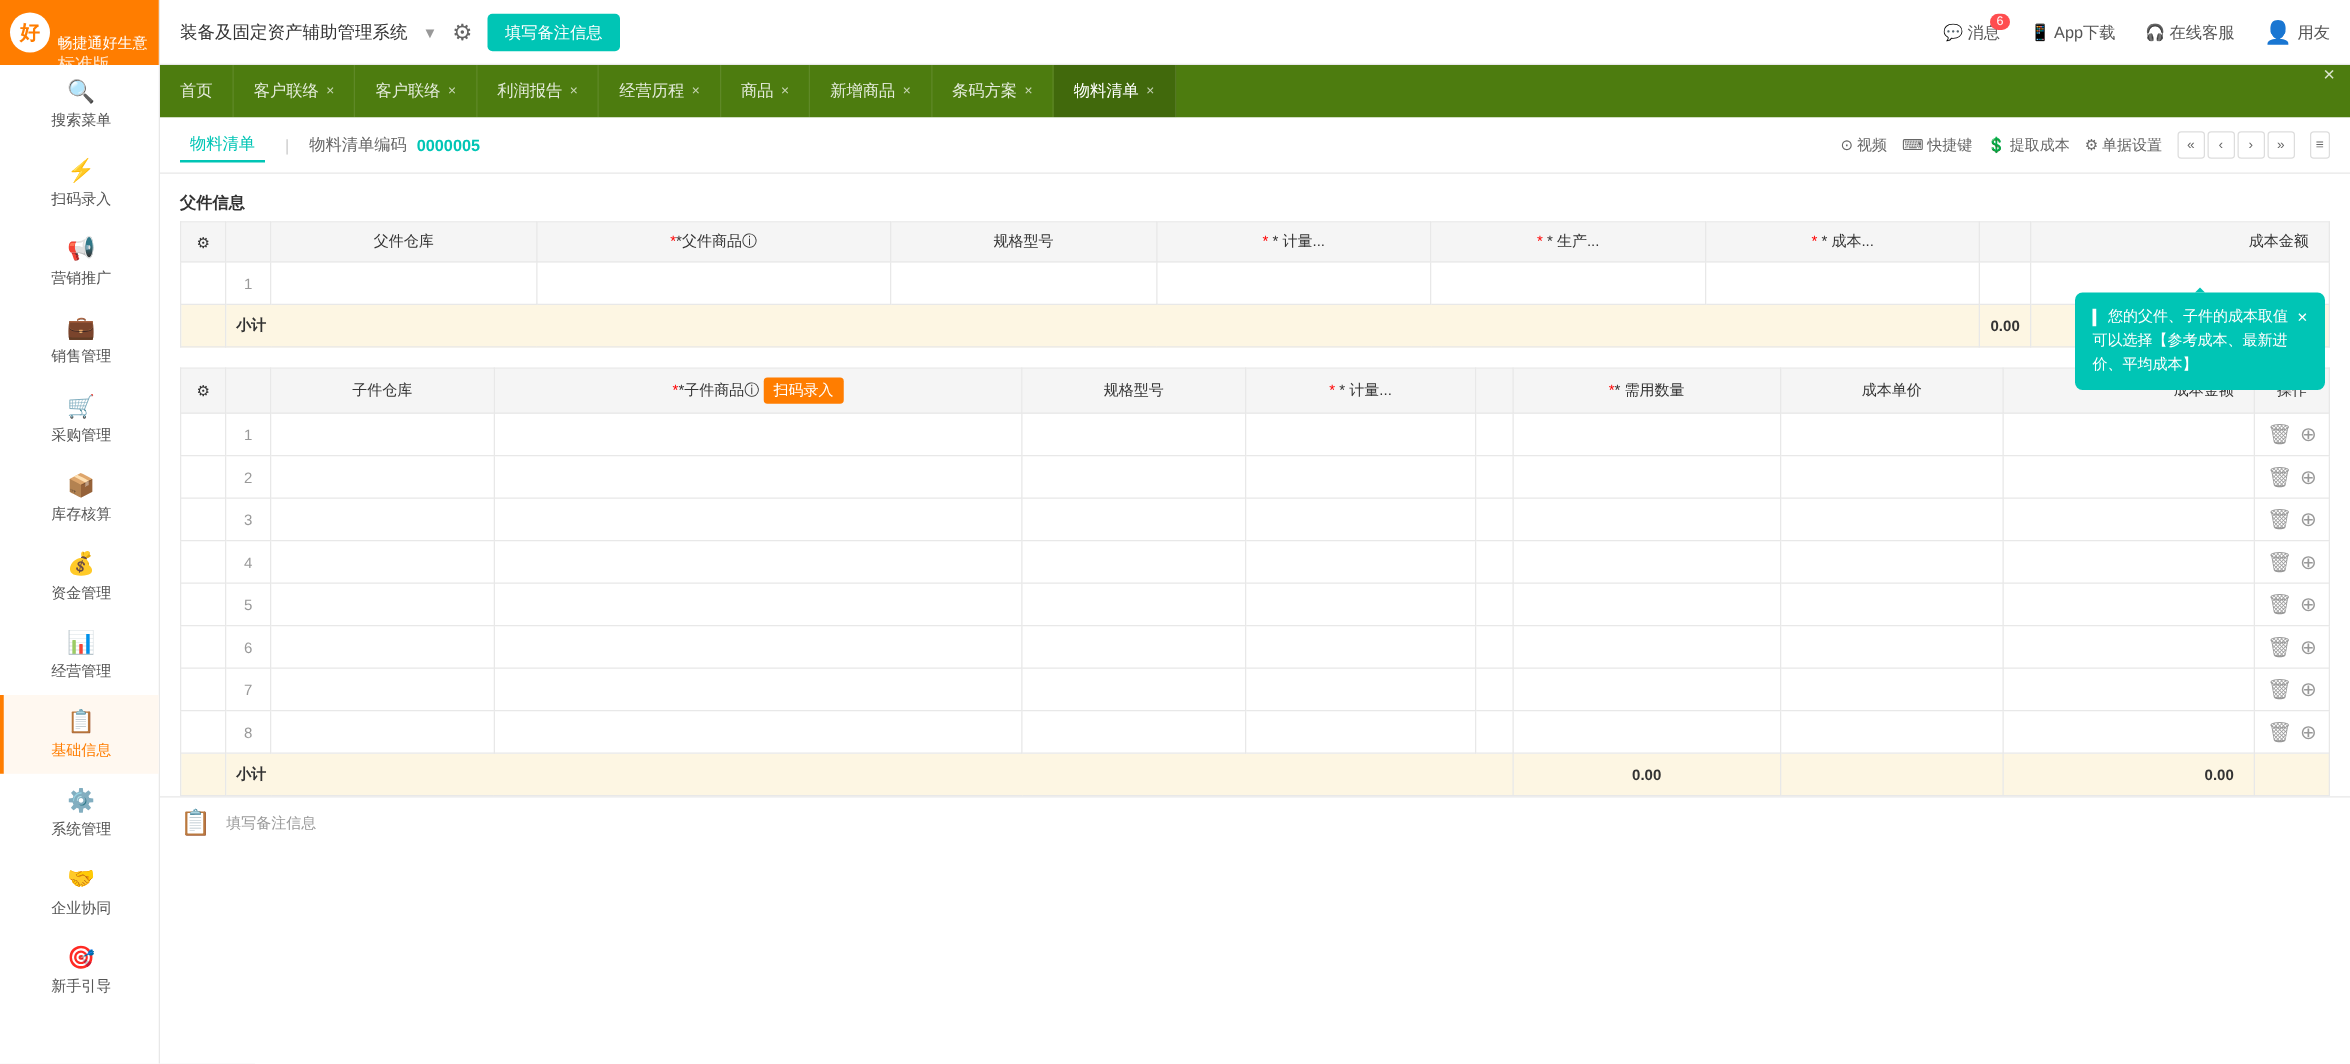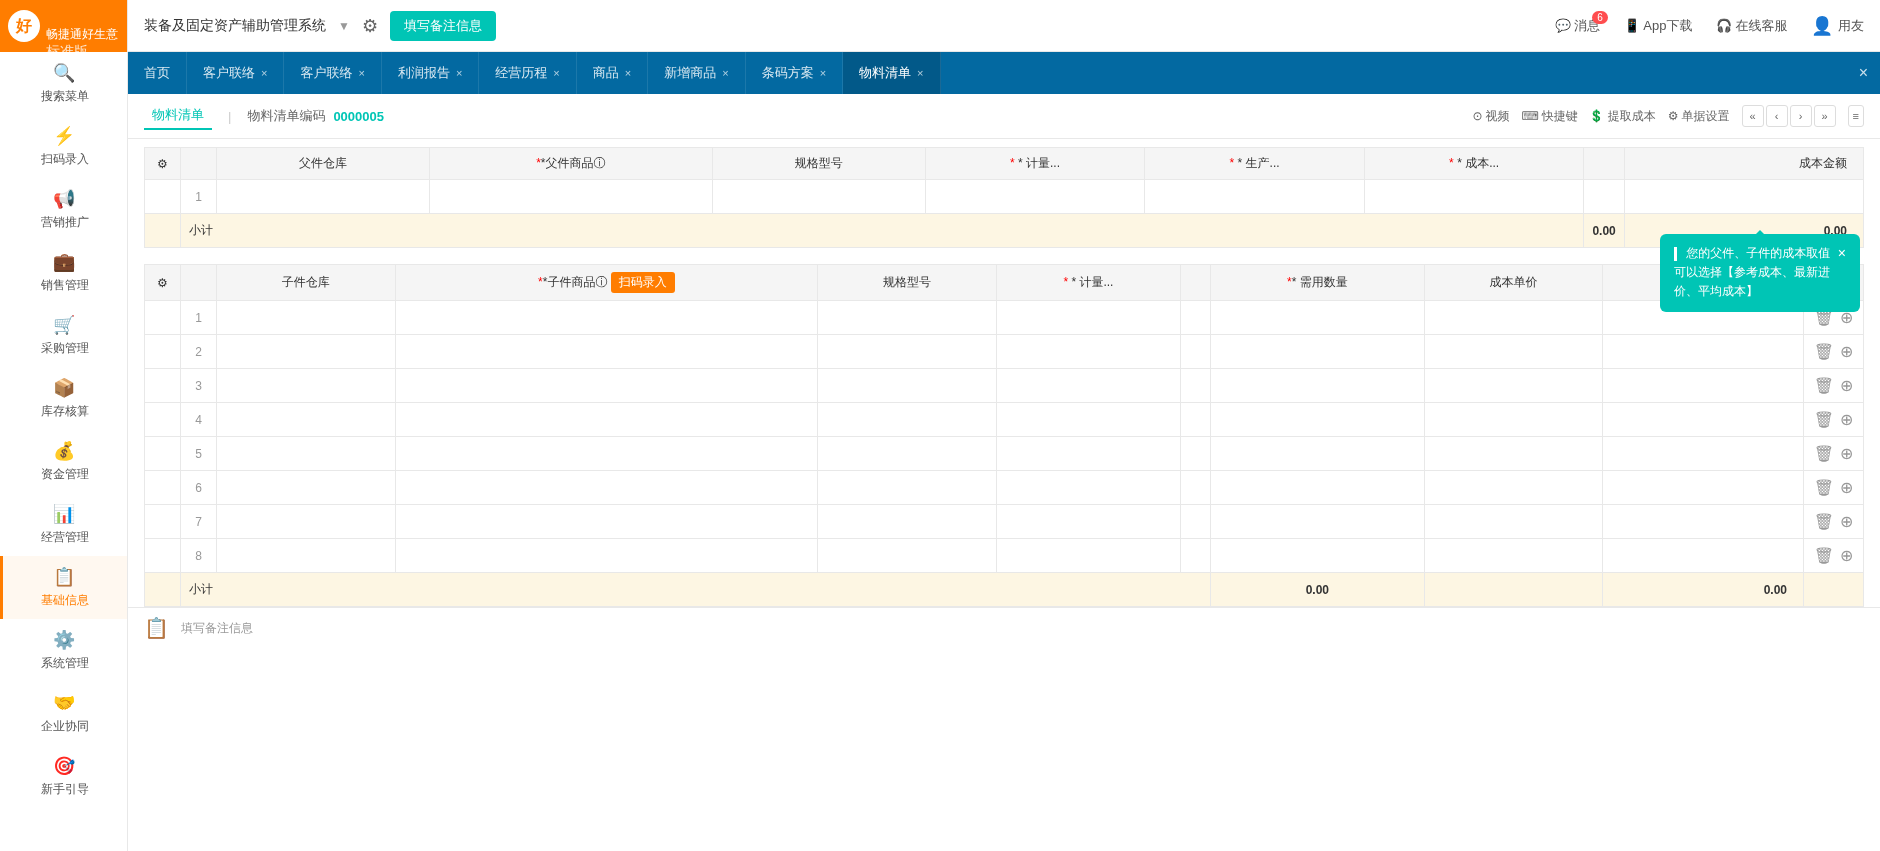--- a/index.html
+++ b/index.html
@@ -104,23 +104,22 @@
       border-radius: 8px;
       font-size: 10px;
       padding: 1px 4px;
       min-width: 16px;
       text-align: center;
     }
     .topbar-user { display: flex; align-items: center; gap: 4px; cursor: pointer; color: #555; }
 
     
     .nav-tabs {
-      background: #0369a1;
-      display: flex;
-      align-items: center;
+      background: #4d7c0f;
+      display: flex;
       flex-shrink: 0;
       overflow: hidden;
     }
     .nav-tab {
       padding: 12px 16px;
       color: rgba(255,255,255,0.85);
       cursor: pointer;
       white-space: nowrap;
       font-size: 13px;
       display: flex;
@@ -201,21 +200,21 @@
     }
     .data-table td {
       border: 1px solid #e8e8e8;
       padding: 6px 8px;
       color: #333;
       text-align: center;
       height: 34px;
     }
     .data-table tr.subtotal td {
       background: #fdf6e3;
-      font-weight: 400;
+      font-weight: 700;
     }
     .data-table .row-num { color: #999; width: 30px; }
     .required-star { color: #f00; }
     .col-gear { width: 36px; }
     .col-rownum { width: 36px; }
 
     .scan-btn {
       background: #ff7d00;
       color: #fff;
       border: none;
@@ -458,20 +457,21 @@
           <div class="nav-arrow">«</div>
           <div class="nav-arrow">‹</div>
           <div class="nav-arrow">›</div>
           <div class="nav-arrow">»</div>
         </div>
         <div class="nav-arrow" style="width:auto;padding:0 4px;">≡</div>
       </div>
     </div>
 
     <div class="section">
+      <div class="section-title">父件信息</div>
       <table class="data-table">
         <thead>
           <tr>
             <th class="col-gear">⚙</th>
             <th class="col-rownum"></th>
             <th>
               <span>父件仓库</span>
             </th>
             <th>
               <span class="required-star">*</span><span>*父件商品</span>ⓘ

